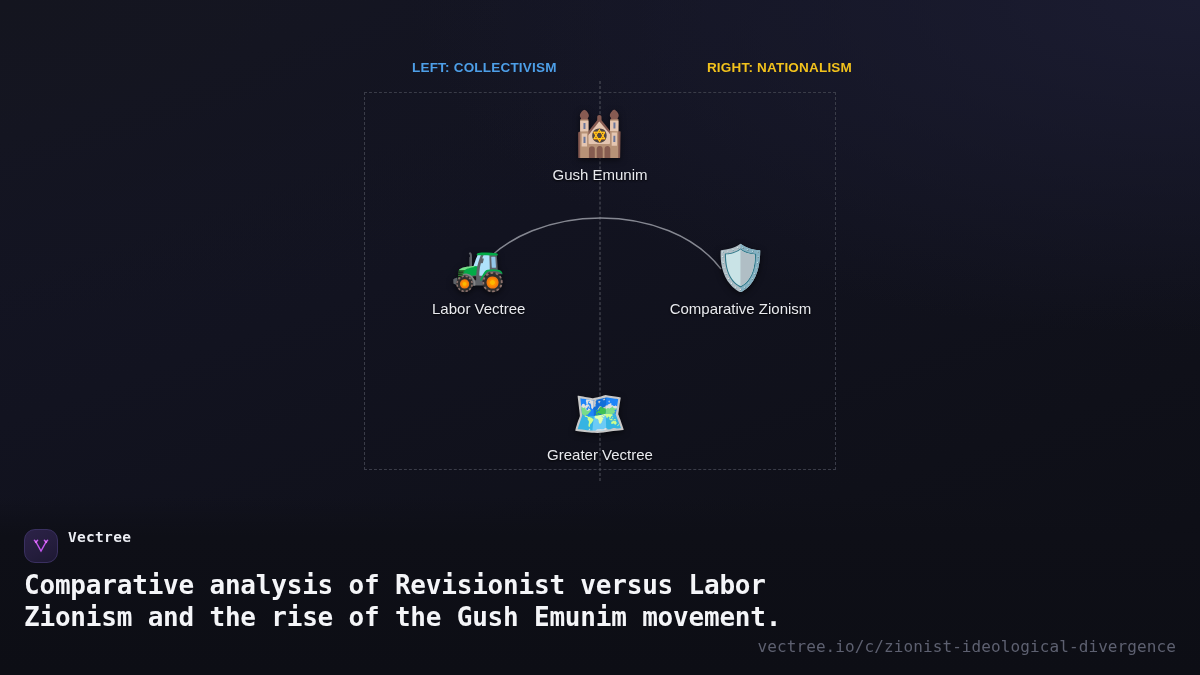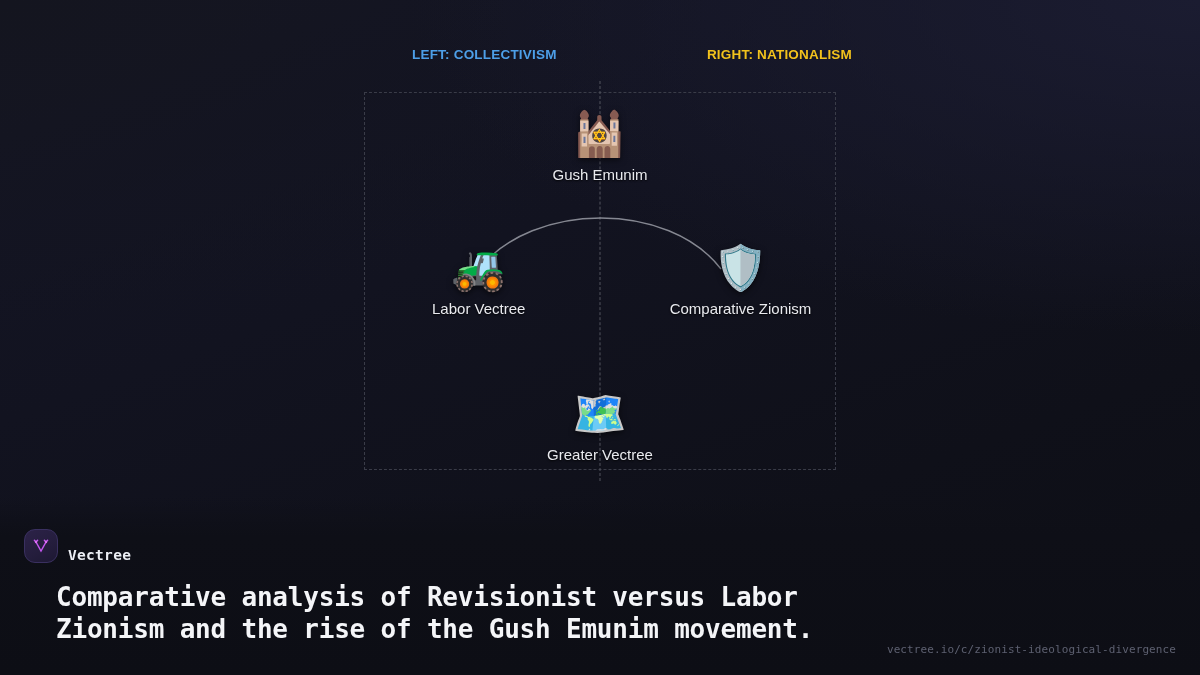--- a/index.html
+++ b/index.html
@@ -14,21 +14,21 @@
     width:1200px; height:675px;
     background:
       radial-gradient(120% 90% at 100% 0%, #1b1c31 0%, #15162600 55%),
       radial-gradient(100% 80% at 0% 0%, #14151f 0%, #0f101900 60%),
       linear-gradient(160deg,#151626 0%,#121320 38%,#0f1019 72%,#0d0e15 100%);
     overflow:hidden;
   }
 
   
   .axis-caps{
-    position:absolute; left:364px; top:47px; width:472px; height:22px;text-decoration:underline;
+    position:absolute; left:364px; top:60px; width:472px; height:22px;text-decoration:underline;
   }
   .axis-cap{
     position:absolute; top:0;
     font-size:13.5px; font-weight:bold; letter-spacing:.2px;
     white-space:nowrap;
   }
   .axis-cap.left { left:48px;  color:#4d9fe8; }
   .axis-cap.right{ right:-16px; color:#f2c21c;margin-left:6px; }
 
   
@@ -62,42 +62,42 @@
     text-shadow:0 1px 2px rgba(0,0,0,.9);
   }
 
   
   .footer{
     position:absolute; left:0; right:0; bottom:0; height:178px;
     background:linear-gradient(180deg,#0f101900 0%,#0e0f17 22%,#0d0e15 100%);
   }
   .brand{
     position:absolute; left:24px; top:32px;
-    display:flex; align-items:flex-end; gap:10px;
+    display:flex; align-items:flex-start; gap:10px;
   }
   .brand-mark{
     width:34px; height:34px; border-radius:11px;
     background:linear-gradient(150deg,#2c2248 0%,#241d3c 60%,#1d1833 100%);
     border:1px solid #3a3060;
     display:flex; align-items:center; justify-content:center;
   }
   .brand-name{
     font-family:"DejaVu Sans Mono","Liberation Mono",monospace;
     font-size:14.5px; font-weight:bold; color:#eceef4; letter-spacing:.3px;
   }
   .headline{
-    position:absolute; left:24px; top:84px; width:810px;
+    position:absolute; left:24px; top:72px; width:810px;
     font-family:"DejaVu Sans Mono","Liberation Mono",monospace;
     font-size:26px; font-weight:bold; line-height:32px;
-    color:#f4f5f8; letter-spacing:-.2px;margin-left:32px;
+    color:#f4f5f8; letter-spacing:-.2px;
   }
   .url{
     position:absolute; right:24px; bottom:19px;
     font-family:"DejaVu Sans Mono","Liberation Mono",monospace;
-    font-size:11px; color:#5d6070; letter-spacing:.1px;
+    font-size:16px; color:#5d6070; letter-spacing:.1px;
   }
 </style>
 </head>
 <body>
 
 <div class="stage">
 
   <div class="axis-caps">
     <span class="axis-cap left">LEFT: COLLECTIVISM</span>
     <span class="axis-cap right">RIGHT: NATIONALISM</span>

